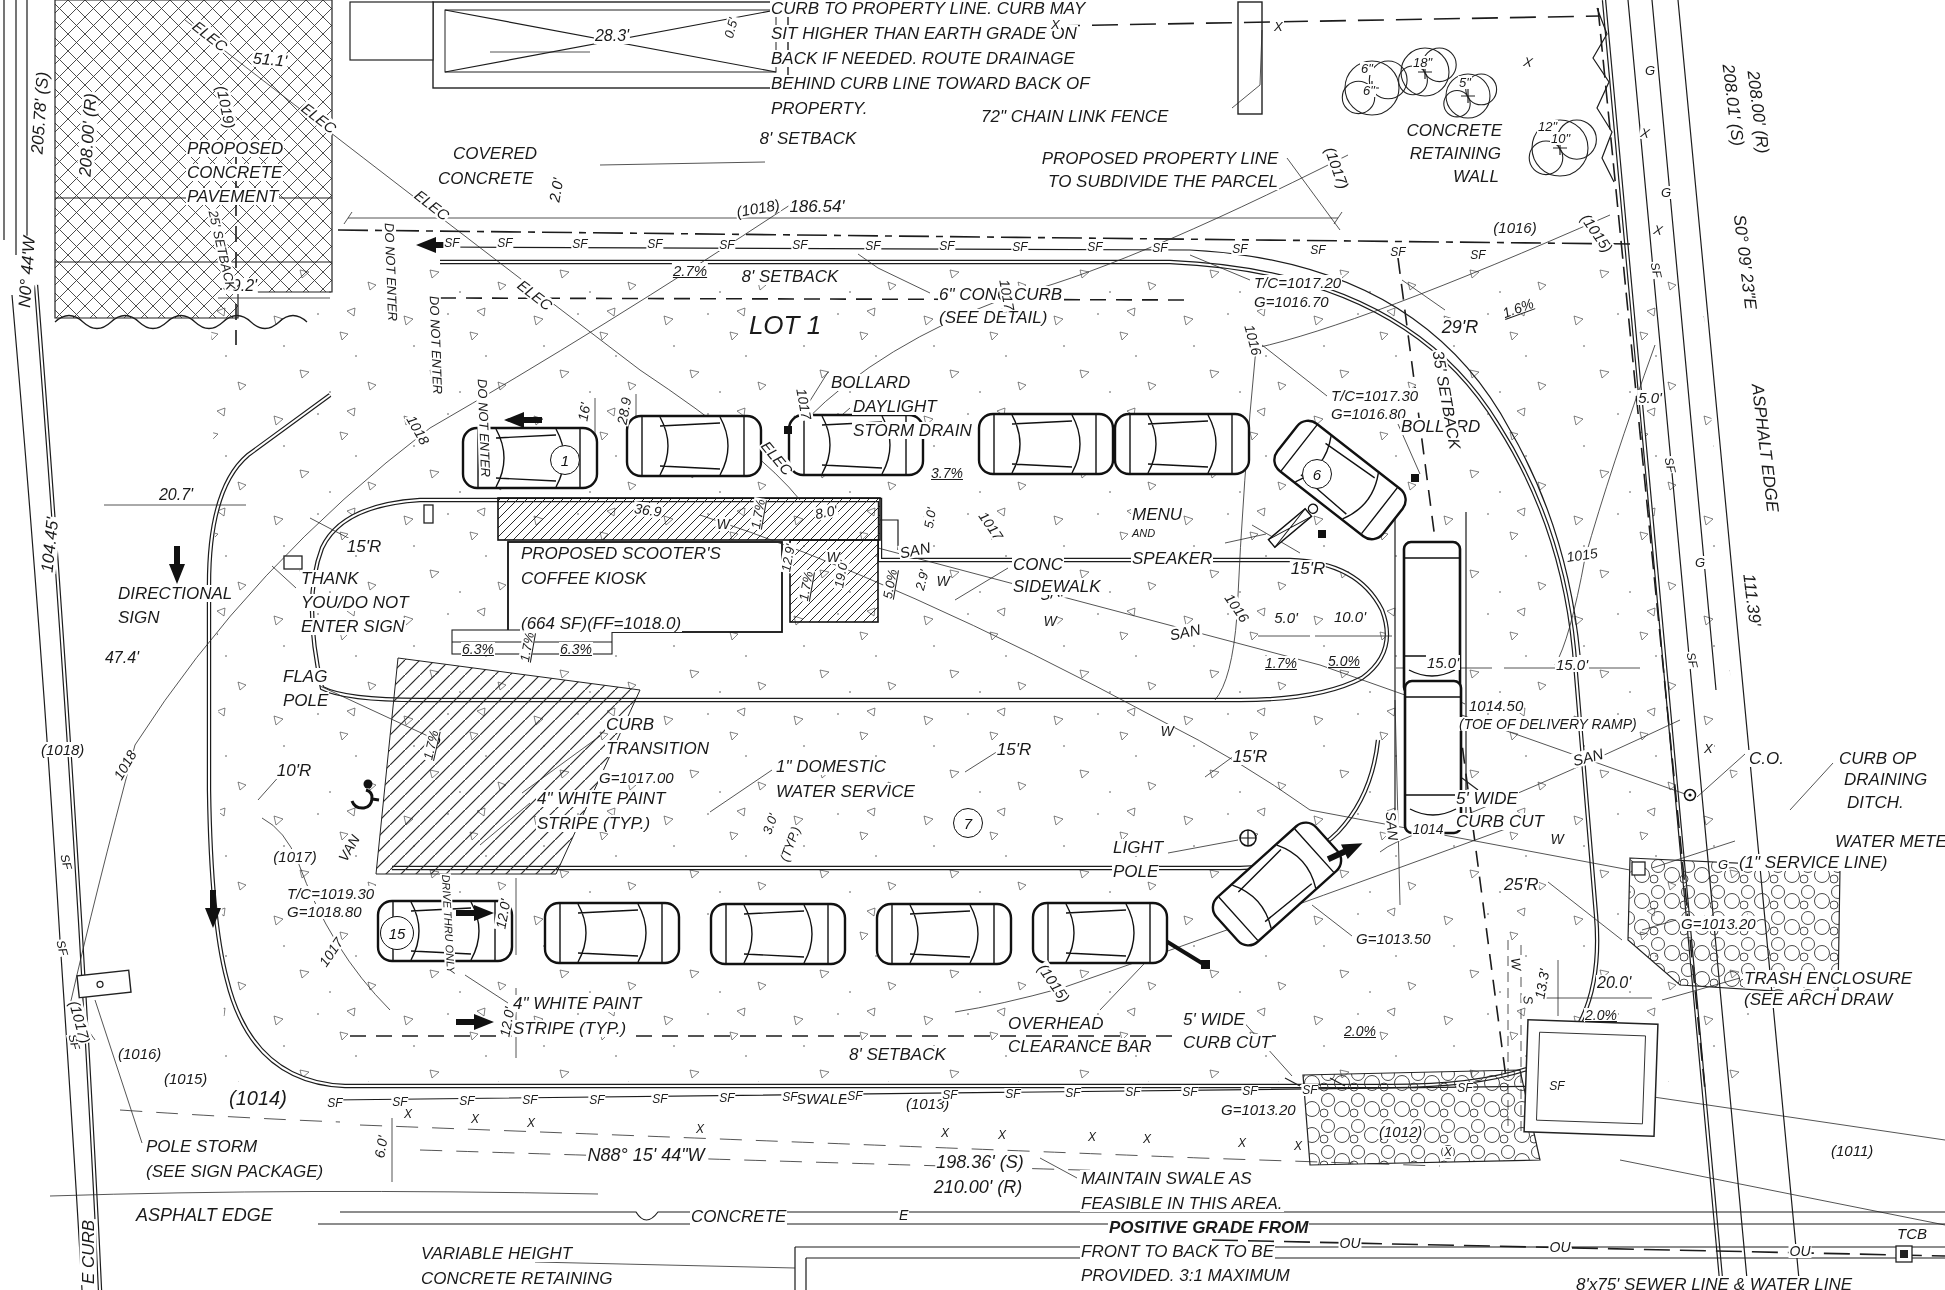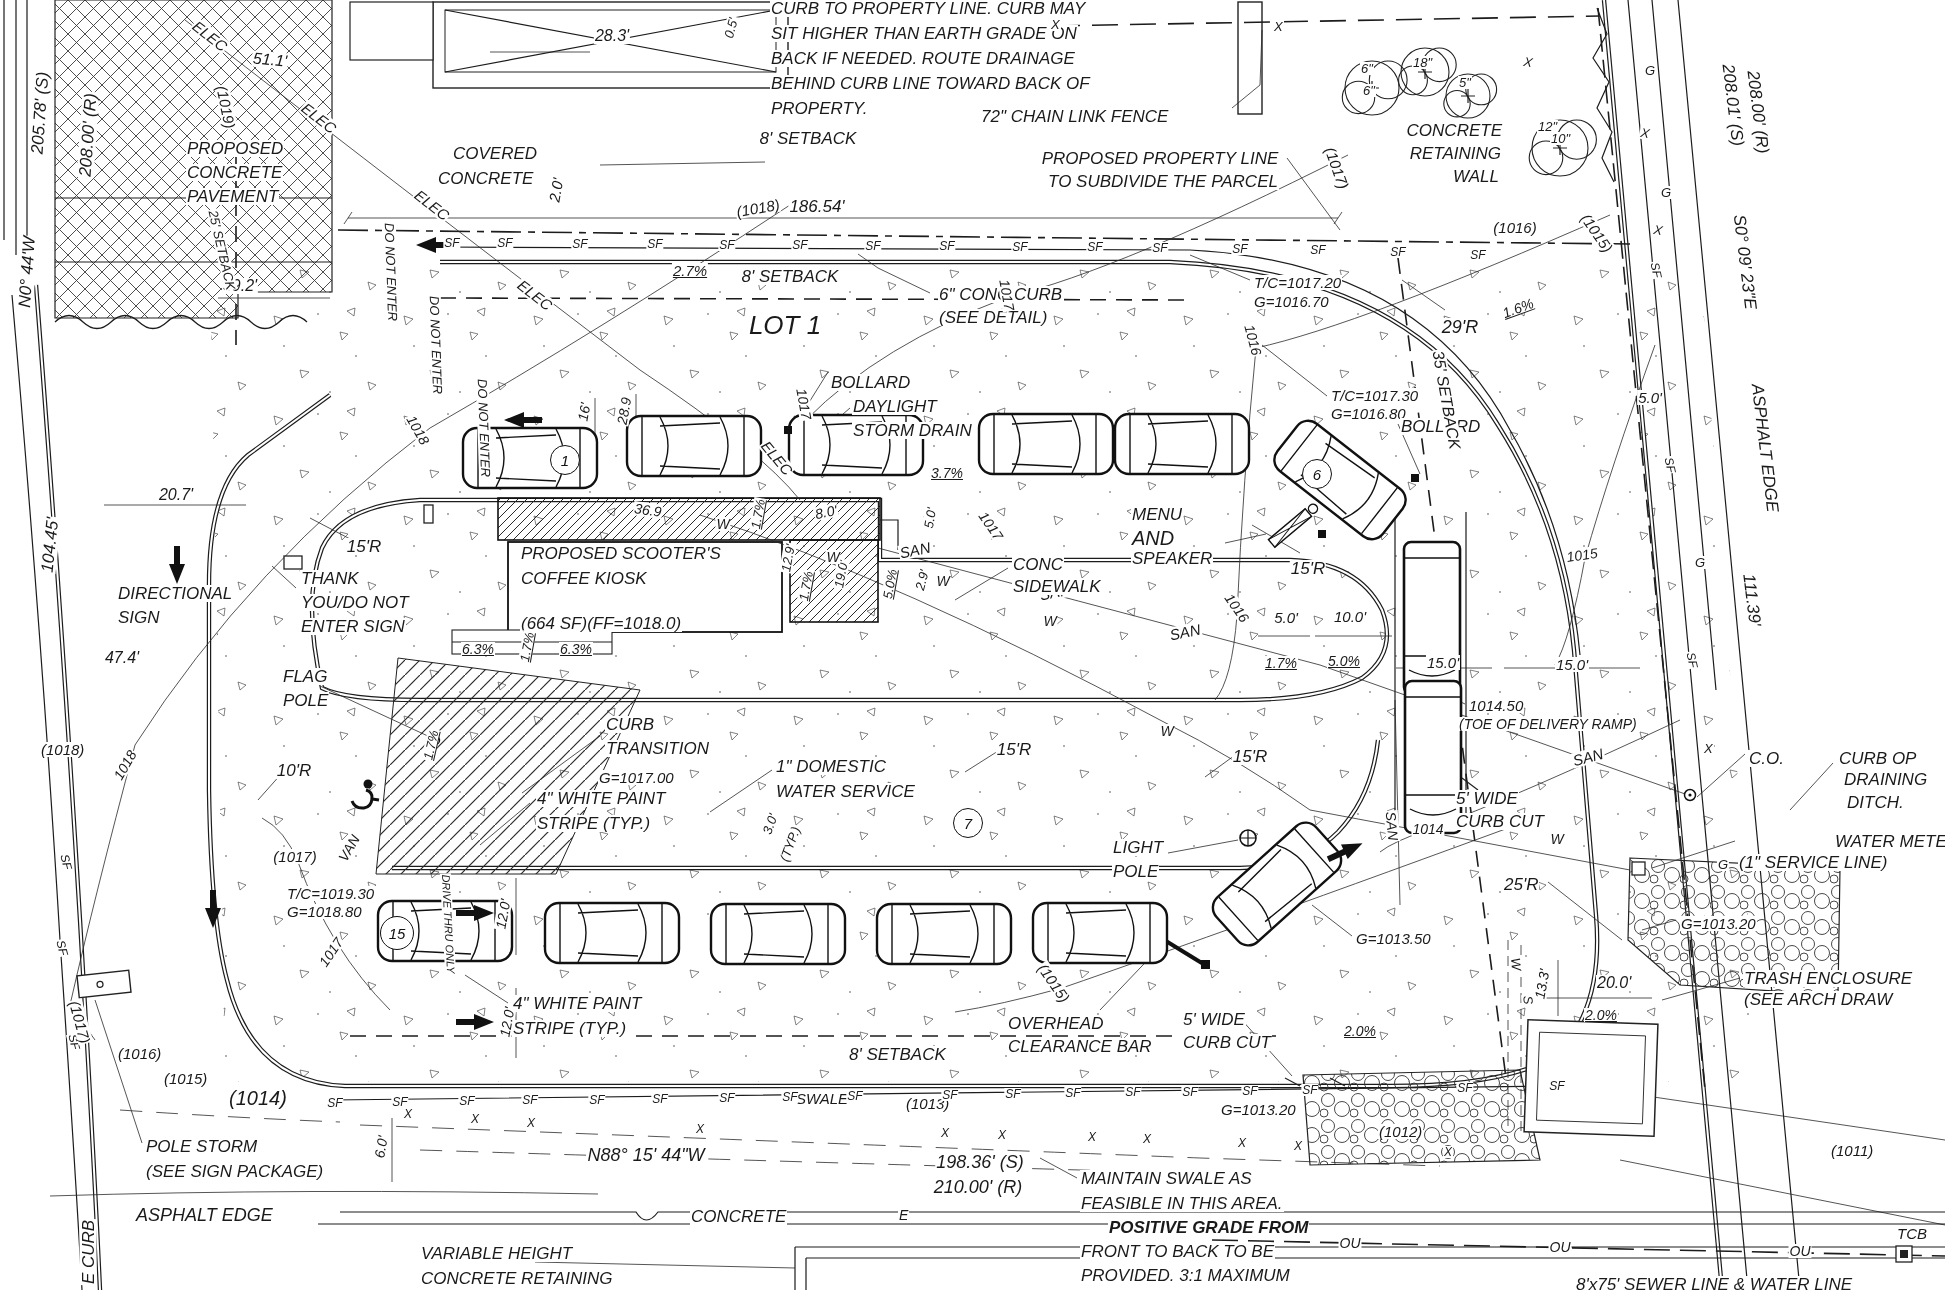--- a/index.html
+++ b/index.html
@@ -369,21 +369,21 @@
       <div class="lbl" style="left: 1055px; top: 592px; font-size: 15px; transform: translate(-50%, -50%) rotate(-12deg);">SAN</div>
       <div class="lbl" style="left: 1185px; top: 632px; font-size: 15px; transform: translate(-50%, -50%) rotate(-12deg);">SAN</div>
       <div class="lbl" style="left: 723px; top: 517px; font-size: 14px; transform: translate(-50%, 0px);">W</div>
       <div class="lbl" style="left: 833px; top: 550px; font-size: 14px; transform: translate(-50%, 0px);">W</div>
       <div class="lbl" style="left: 943px; top: 574px; font-size: 14px; transform: translate(-50%, 0px);">W</div>
       <div class="lbl" style="left: 1050px; top: 614px; font-size: 14px; transform: translate(-50%, 0px);">W</div>
       <div class="lbl" style="left: 1167px; top: 724px; font-size: 14px; transform: translate(-50%, 0px);">W</div>
       <div class="lbl" style="left: 1557px; top: 832px; font-size: 14px; transform: translate(-50%, 0px);">W</div>
       <div class="lbl" style="left: 804px; top: 404px; font-size: 14px; transform: translate(-50%, -50%) rotate(80deg);">1017</div>
       <div class="lbl" style="left: 1131px; top: 506px; font-size: 17px;">MENU</div>
-      <div class="lbl" style="left: 1131px; top: 528px; font-size: 20px;">AND</div>
+      <div class="lbl" style="left: 1131px; top: 528px; font-size: 11px;">AND</div>
       <div class="lbl" style="left: 1131px; top: 550px; font-size: 17px;">SPEAKER</div>
       <div class="lbl" style="left: 1012px; top: 556px; font-size: 17px;">CONC</div>
       <div class="lbl" style="left: 1012px; top: 578px; font-size: 17px;">SIDEWALK</div>
       <div class="lbl" style="left: 991px; top: 526px; font-size: 14px; transform: translate(-50%, -50%) rotate(55deg);">1017</div>
       <div class="lbl" style="left: 1308px; top: 560px; font-size: 17px; transform: translate(-50%, 0px);">15'R</div>
       <div class="lbl" style="left: 1330px; top: 388px; font-size: 15px;">T/C=1017.30</div>
       <div class="lbl" style="left: 1330px; top: 406px; font-size: 15px;">G=1016.80</div>
       <div class="lbl" style="left: 1400px; top: 418px; font-size: 17px;">BOLLARD</div>
       <div class="lbl" style="left: 1446px; top: 400px; font-size: 16px; transform: translate(-50%, -50%) rotate(80deg);">35' SETBACK</div>
       <div class="lbl" style="left: 1286px; top: 610px; font-size: 15px; transform: translate(-50%, 0px);">5.0'</div>

